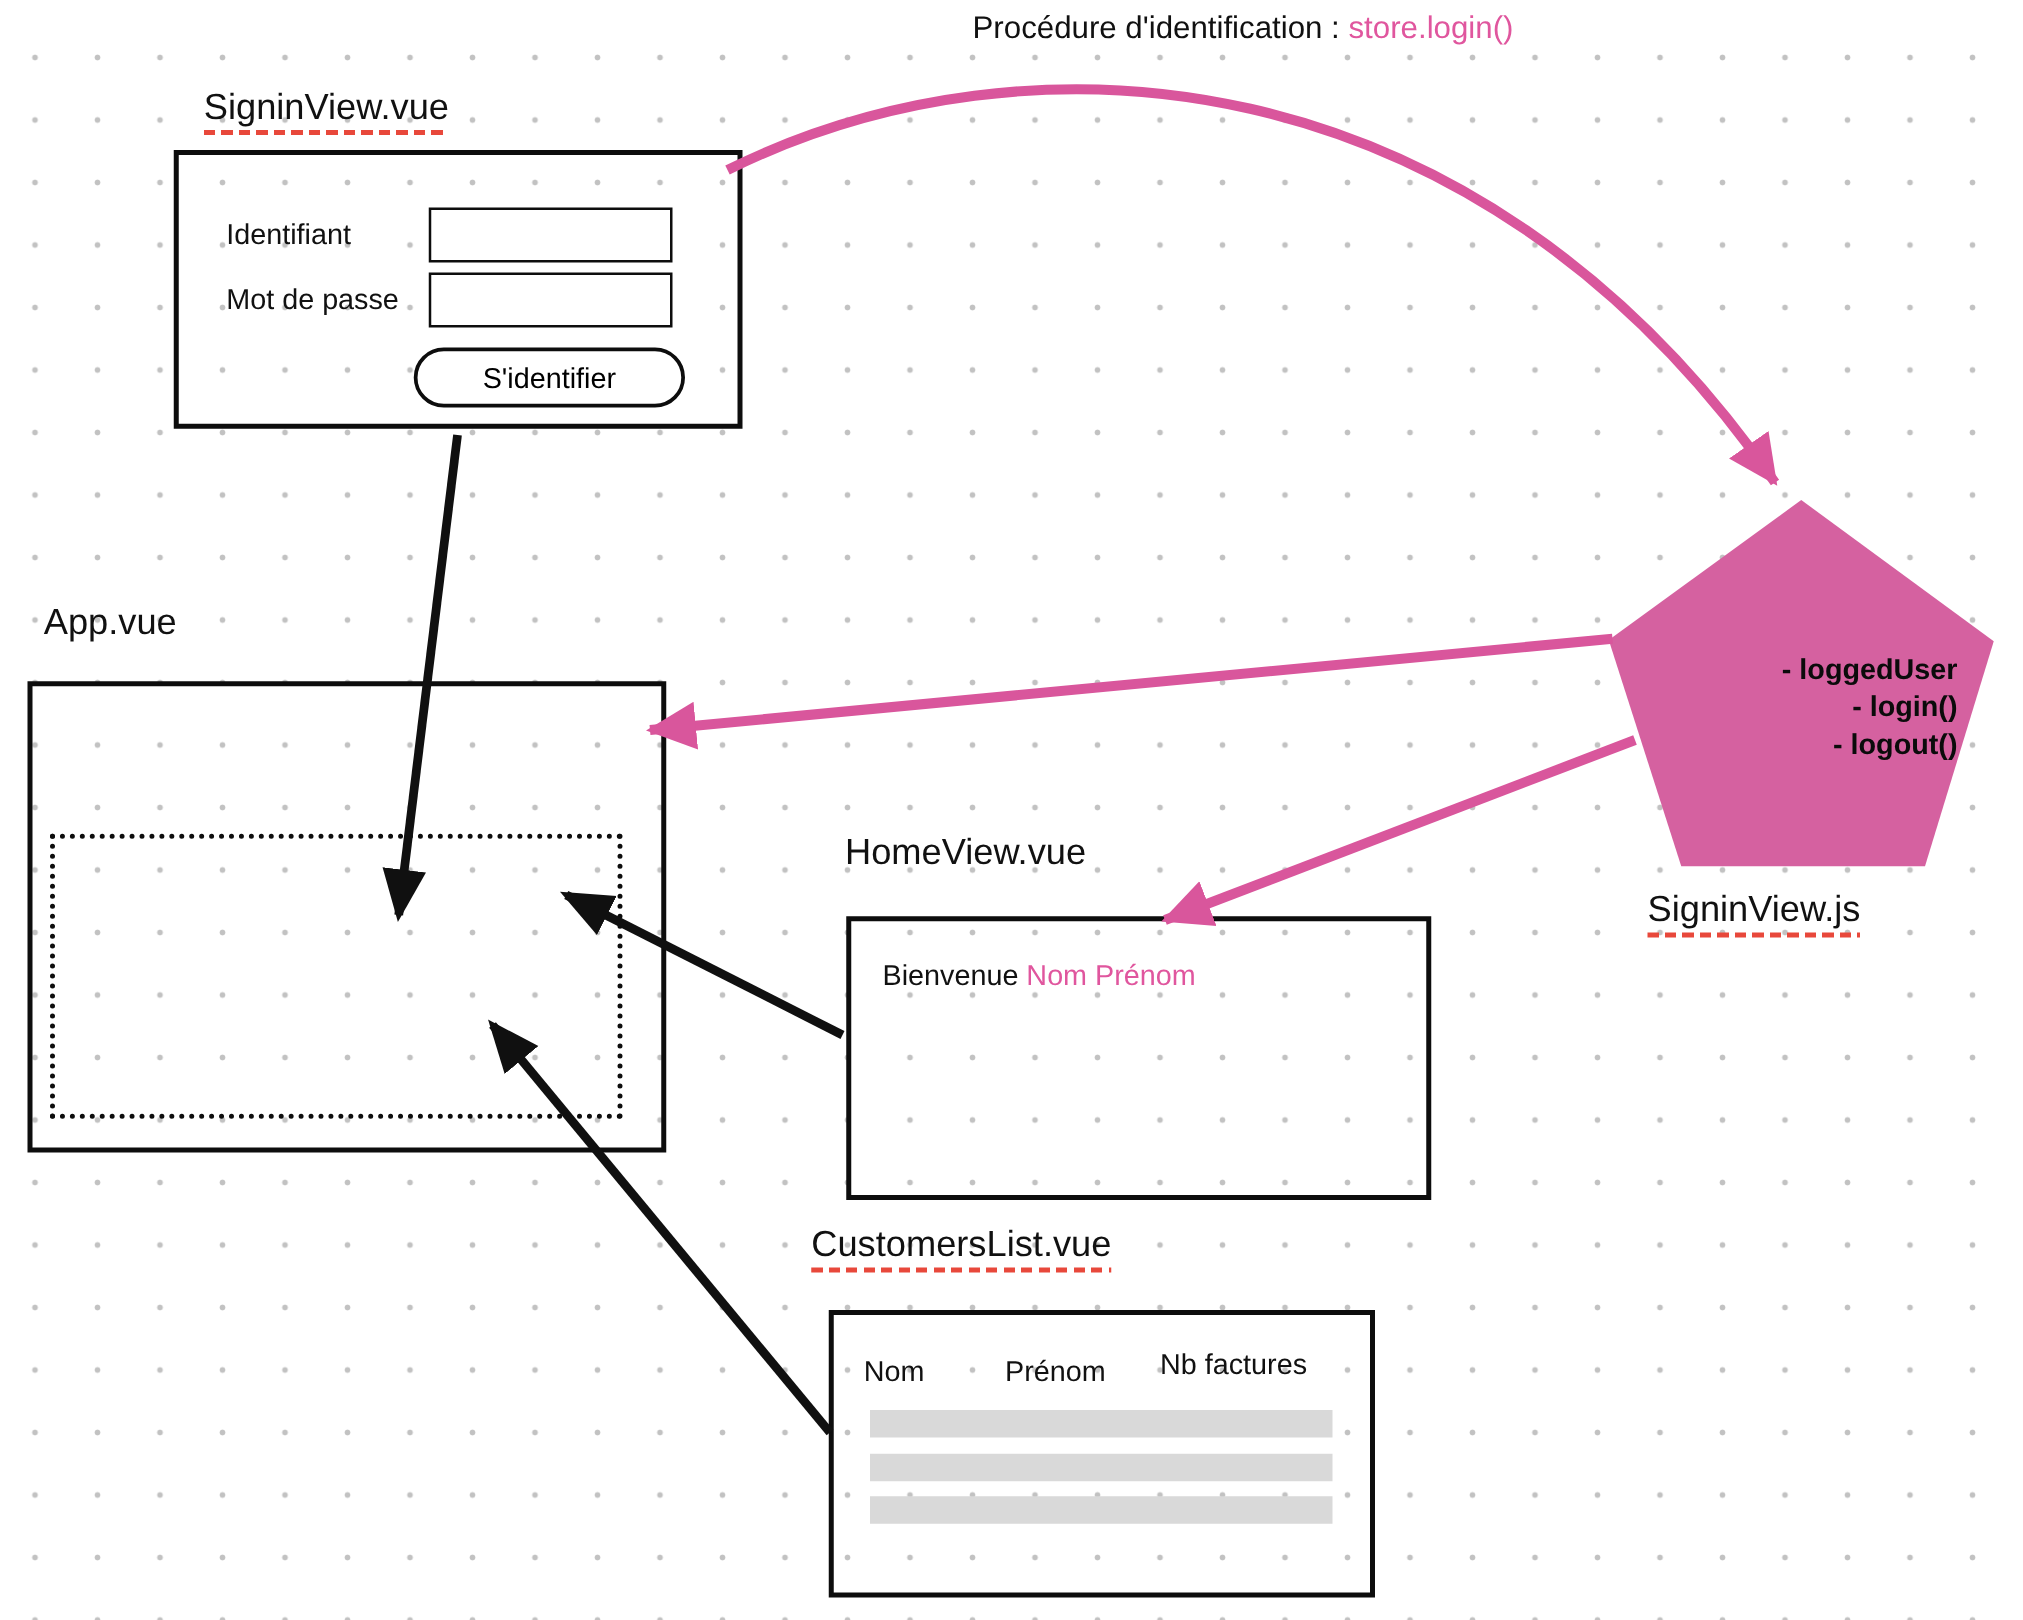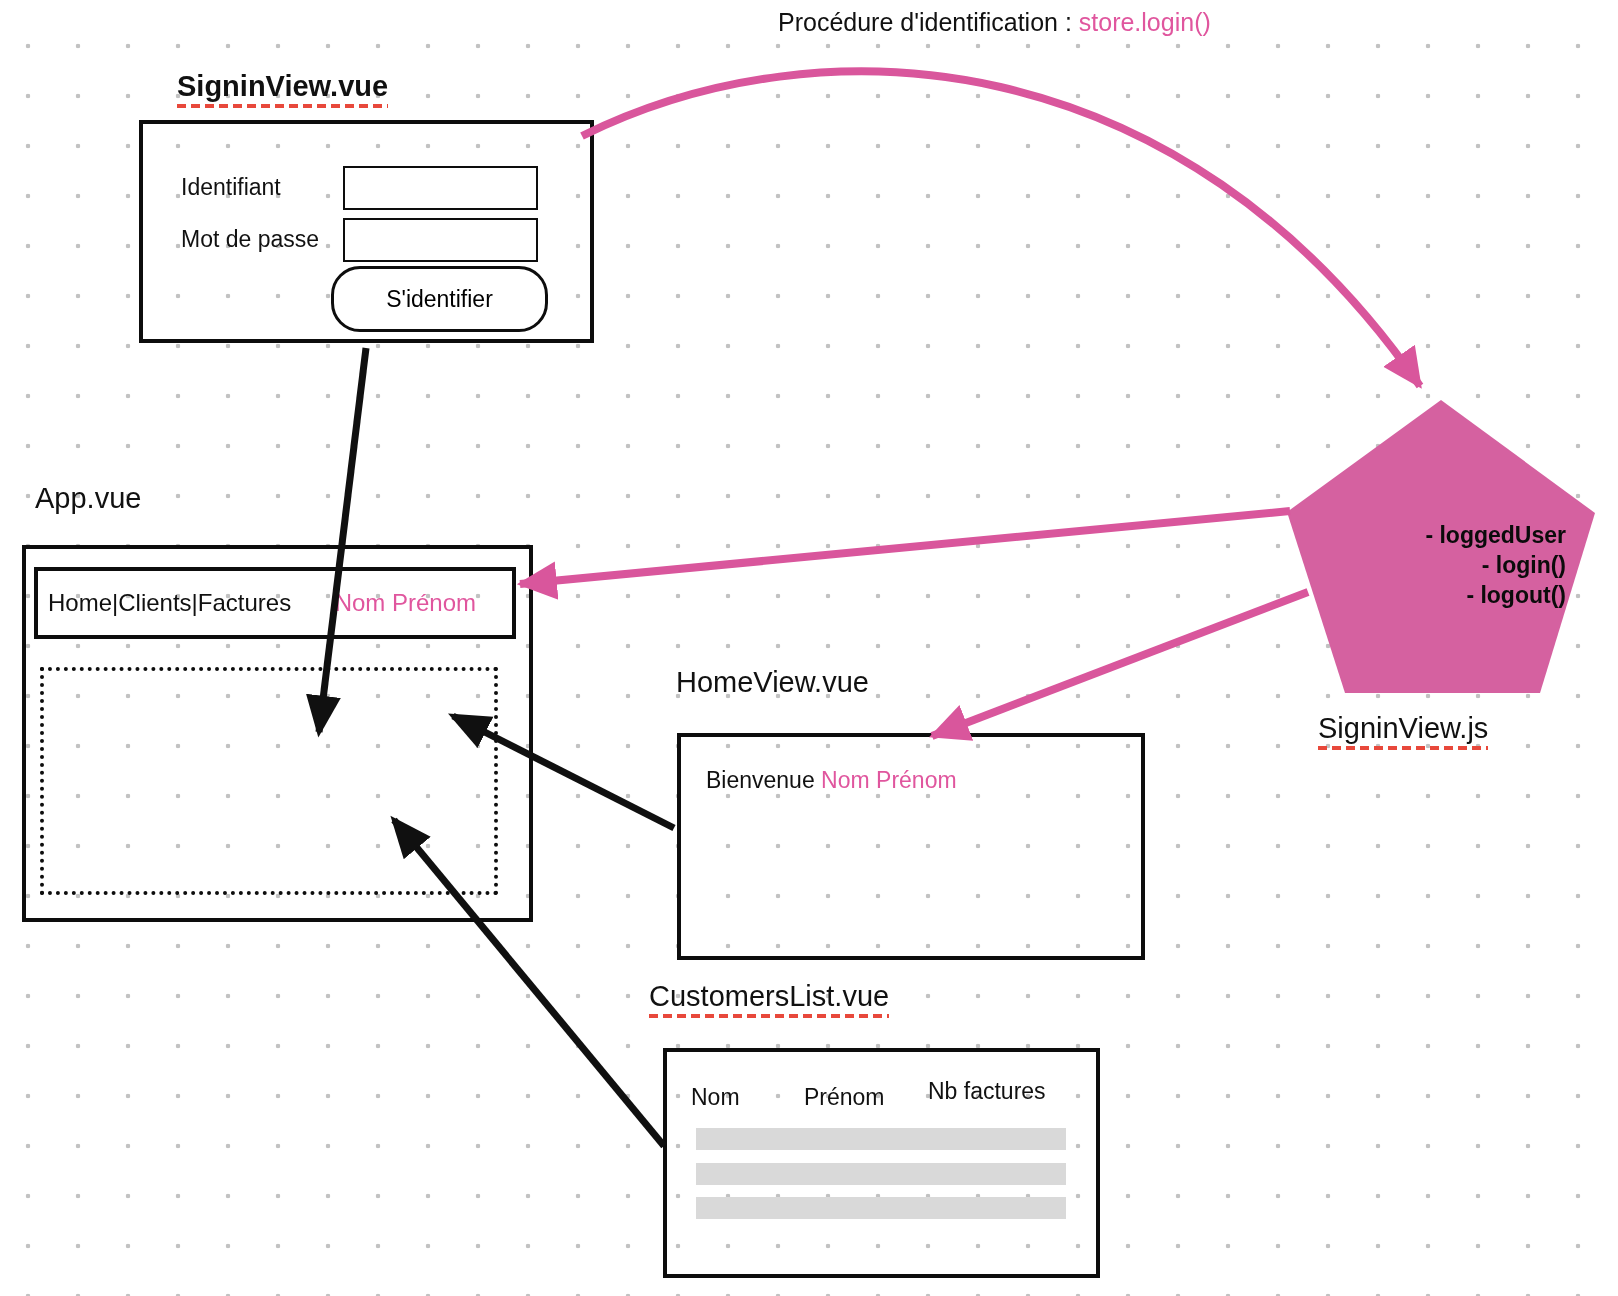--- a/index.html
+++ b/index.html
@@ -37,37 +37,33 @@
   .welcome{position:absolute;font-size:23px;white-space:nowrap;}
   .annotation{position:absolute;left:778px;top:8px;font-size:25px;white-space:nowrap;}
 </style>
 </head>
 <body>
 
 <div class="annotation">
   <span>Procédure d'identification : </span><span class="pink">store.login()</span>
 </div>
 
-<div class="abs comp-title" style="left:177px;top:70px;font-weight:bold;">
+<div class="abs comp-title" style="left:163px;top:70px;">
   <span class="spell">SigninView.vue</span>
 </div>
 <div class="box" style="left:127px;top:120px;width:455px;height:223px;margin-left:12px;">
   <div class="field-label" style="left:38px;top:50px;">Identifiant</div>
   <input class="field-input" style="left: 200px; top: 42px; width: 195px; height: 44px;" type="text" value="">
   <div class="field-label" style="left:38px;top:102px;text-align:right;">Mot de passe</div>
   <input class="field-input" style="left: 200px; top: 94px; width: 195px; height: 44px;" type="text" value="">
-  <button class="pill-btn" style="left:188px;top:142px;width:217px;height:66px;">S'identifier</button>
+  <button class="pill-btn" style="left:188px;top:154px;width:217px;height:48px;">S'identifier</button>
 </div>
 
 <div class="abs comp-title" style="left:35px;top:482px;">App.vue</div>
 <div class="box" style="left:22px;top:545px;width:511px;height:377px;">
-  <div class="navbar" style="left:8px;top:18px;width:482px;height:72px;">
-    <span class="nav-links">Home|Clients|Factures</span>
-    <span class="pink">Nom Prénom</span>
-  </div>
   <div class="router-slot" style="left:14px;top:118px;width:458px;height:228px;"></div>
 </div>
 
 <div class="abs comp-title" style="left:676px;top:666px;">HomeView.vue</div>
 <div class="box" style="left:677px;top:733px;width:468px;height:227px;">
   <div class="welcome" style="left:25px;top:30px;">
     <span>Bienvenue </span><span class="pink">Nom Prénom</span>
   </div>
 </div>
 

